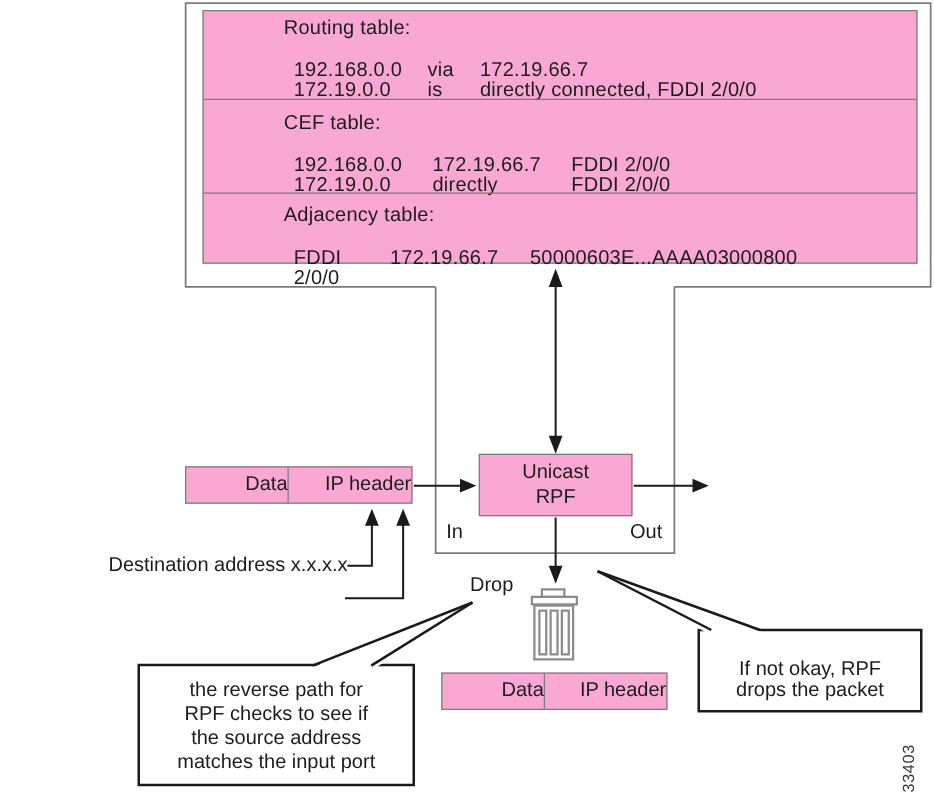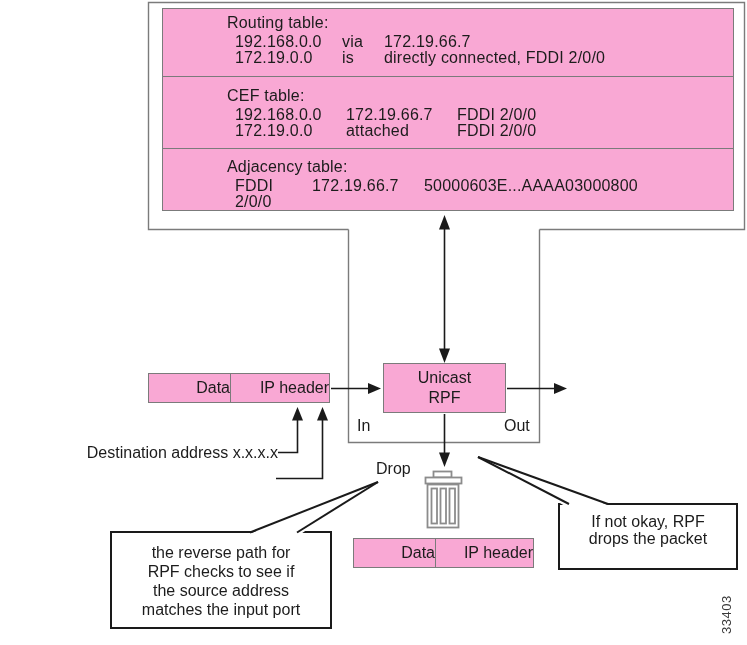--- a/index.html
+++ b/index.html
@@ -12,42 +12,42 @@
   .gbox { position:absolute; border:1px solid #7b7b7b; background:#f9a8d4; box-sizing:border-box; }
 
   
   .inner-box { left:162px; top:8px; width:572px; height:203px; display:flex; flex-direction:column; }
   .tsection { box-sizing:border-box; padding-left:64px; letter-spacing:0.2px; }
   .tsection + .tsection { border-top:1px solid #7b7b7b; }
   .sec-routing   { height:70px; padding-top:6px; }
   .sec-cef       { height:75px; padding-top:11px; }
   .sec-adjacency { flex:1;      padding-top:10px; }
   .ttitle { line-height:16px; }
-  .trows  { margin-left:8px; margin-top:3px; }
+  .trows  { margin-left:8px; margin-top:18px; }
   .trow   { line-height:16px; }
   .trow span { display:inline-block; vertical-align:top; }
   .r-c1 { width:107px; } .r-c2 { width:42px; }
   .c-c1 { width:111px; } .c-c2 { width:111px; }
   .a-c1 { width:77px;  } .a-c2 { width:112px; }
 
   
   .packet { display:flex; text-align:right;gap:19px; }
   .pcell-data   { width:82px; border-right:1px solid #7b7b7b; line-height:28px; box-sizing:border-box; }
   .pcell-header { flex:1; line-height:28px; }
 
   
   .rpf-box { left:383px; top:363px; width:123px; height:50px; text-align:center; padding-top:4px; line-height:20px; }
 
   
   .lbl { position:absolute; line-height:18px; white-space:nowrap; }
 
   
   .callout { position:absolute; border:2px solid #1a1a1a; background:#ffffff; box-sizing:border-box; text-align:center; }
   .callout-left  { left:110px; top:531px; width:222px; height:98px; padding-top:10px; line-height:19px; }
-  .callout-right { left:558px; top:503px; width:180px; height:67px; padding-top:8px;  line-height:17px; }
+  .callout-right { left:558px; top:503px; width:180px; height:67px; padding-top:22px;  line-height:17px; }
 
   
   .fignum {
     position:absolute; left:719px; top:634px;
     transform:rotate(-90deg); transform-origin:0 0;
     font-size:13px; color:#3a3a3a; letter-spacing:0.5px; white-space:nowrap;
   }
 
   .lines-layer { position:absolute; left:0; top:0; z-index:5; pointer-events:none; }
 </style>
@@ -70,21 +70,21 @@
       </div>
     </div>
 
     <div class="tsection sec-cef">
       <div class="ttitle">CEF table:</div>
       <div class="trows">
         <div class="trow">
           <span class="c-c1">192.168.0.0</span><span class="c-c2">172.19.66.7</span><span>FDDI 2/0/0</span>
         </div>
         <div class="trow">
-          <span class="c-c1">172.19.0.0</span><span class="c-c2">attached</span><span>FDDI 2/0/0</span>
+          <span class="c-c1">172.19.0.0</span><span class="c-c2">directly</span><span>FDDI 2/0/0</span>
         </div>
       </div>
     </div>
 
     <div class="tsection sec-adjacency">
       <div class="ttitle">Adjacency table:</div>
       <div class="trows">
         <div class="trow">
           <span class="a-c1">FDDI 2/0/0</span><span class="a-c2">172.19.66.7</span><span>50000603E...AAAA03000800</span>
         </div>

